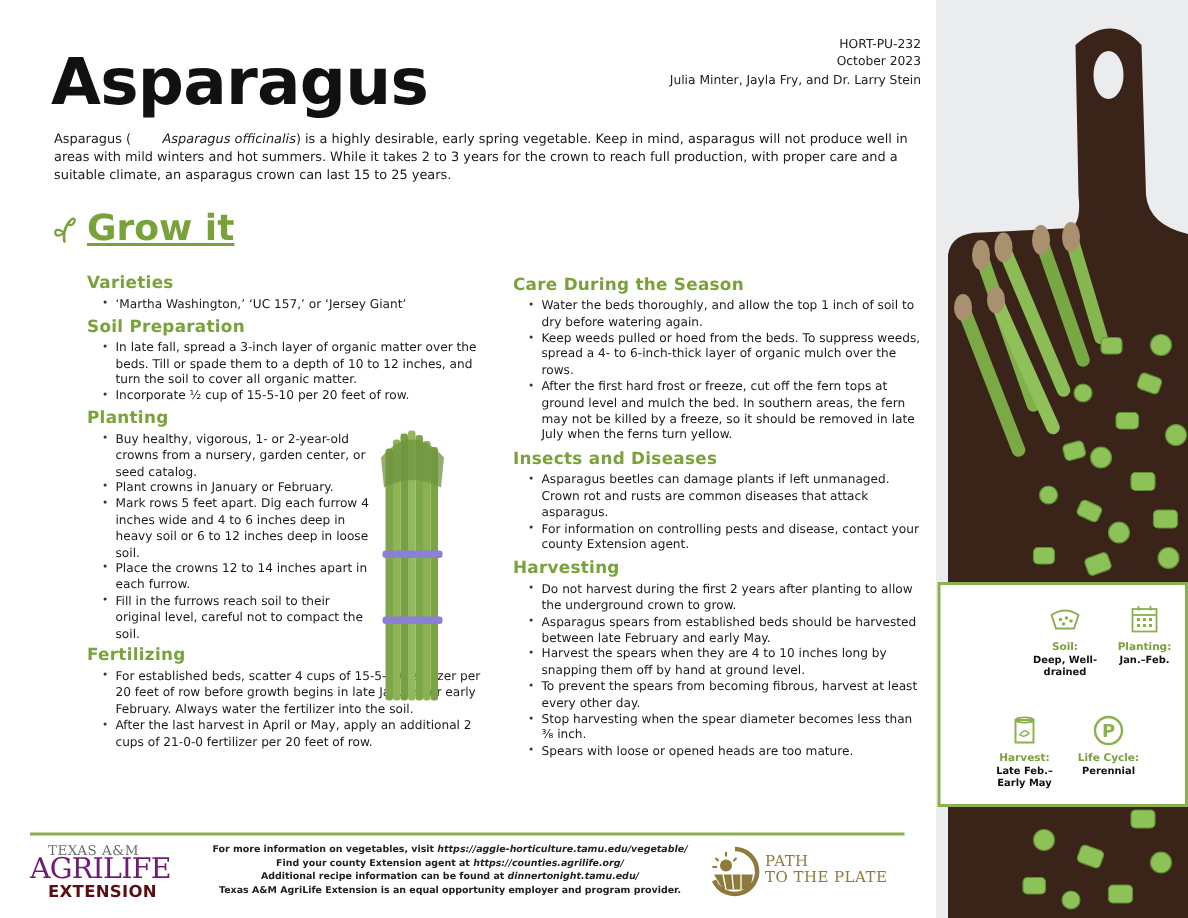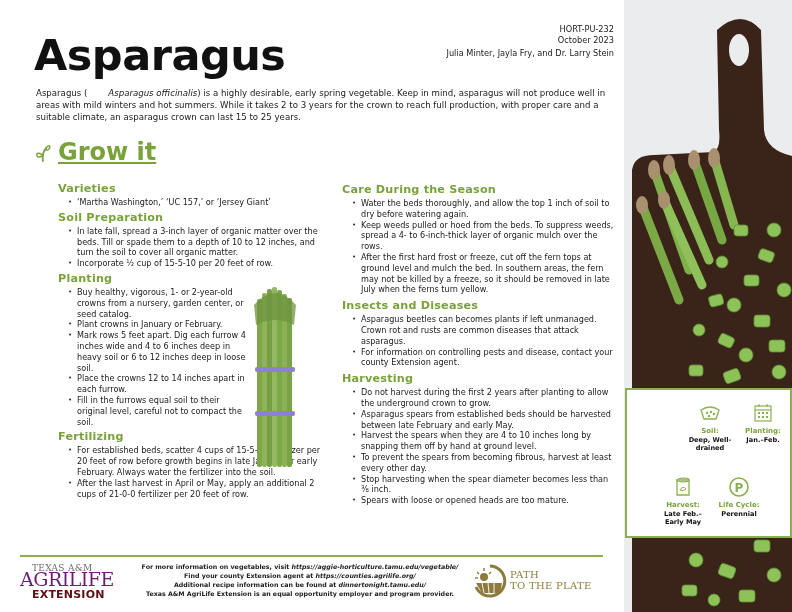--- a/index.html
+++ b/index.html
@@ -94,21 +94,21 @@
         <li>Incorporate ½ cup of 15-5-10 per 20 feet of row.</li>
       </ul>
     </div>
     <div class="section">
       <div class="h2">Planting</div>
       <ul class="bullets planting-list">
         <li>Buy healthy, vigorous, 1- or 2-year-old crowns from a nursery, garden center, or seed catalog.</li>
         <li>Plant crowns in January or February.</li>
         <li>Mark rows 5 feet apart. Dig each furrow 4 inches wide and 4 to 6 inches deep in heavy soil or 6 to 12 inches deep in loose soil.</li>
         <li>Place the crowns 12 to 14 inches apart in each furrow.</li>
-        <li>Fill in the furrows equal soil to their original level, careful not to compact the soil.</li>
+        <li>Fill in the furrows reach soil to their original level, careful not to compact the soil.</li>
       </ul>
     </div>
     <div class="section">
       <div class="h2">Fertilizing</div>
       <ul class="bullets" style="width:265px;">
         <li>For established beds, scatter 4 cups of 15-5-10 fertilizer per 20 feet of row before growth begins in late January or early February. Always water the fertilizer into the soil.</li>
         <li>After the last harvest in April or May, apply an additional 2 cups of 21-0-0 fertilizer per 20 feet of row.</li>
       </ul>
     </div>
   </div>
@@ -133,21 +133,21 @@
       <div class="h2">Care During the Season</div>
       <ul class="bullets">
         <li>Water the beds thoroughly, and allow the top 1 inch of soil to dry before watering again.</li>
         <li>Keep weeds pulled or hoed from the beds. To suppress weeds, spread a 4- to 6-inch-thick layer of organic mulch over the rows.</li>
         <li>After the first hard frost or freeze, cut off the fern tops at ground level and mulch the bed. In southern areas, the fern may not be killed by a freeze, so it should be removed in late July when the ferns turn yellow.</li>
       </ul>
     </div>
     <div class="section" style="margin-top:4px;">
       <div class="h2">Insects and Diseases</div>
       <ul class="bullets">
-        <li>Asparagus beetles can becomes plants if left unmanaged. Crown rot and rusts are common diseases that attack asparagus.</li>
+        <li>Asparagus beetles can damage plants if left unmanaged. Crown rot and rusts are common diseases that attack asparagus.</li>
         <li>For information on controlling pests and disease, contact your county Extension agent.</li>
       </ul>
     </div>
     <div class="section" style="margin-top:4px;">
       <div class="h2">Harvesting</div>
       <ul class="bullets">
         <li>Do not harvest during the first 2 years after planting to allow the underground crown to grow.</li>
         <li>Asparagus spears from established beds should be harvested between late February and early May.</li>
         <li>Harvest the spears when they are 4 to 10 inches long by snapping them off by hand at ground level.</li>
         <li>To prevent the spears from becoming fibrous, harvest at least every other day.</li>

